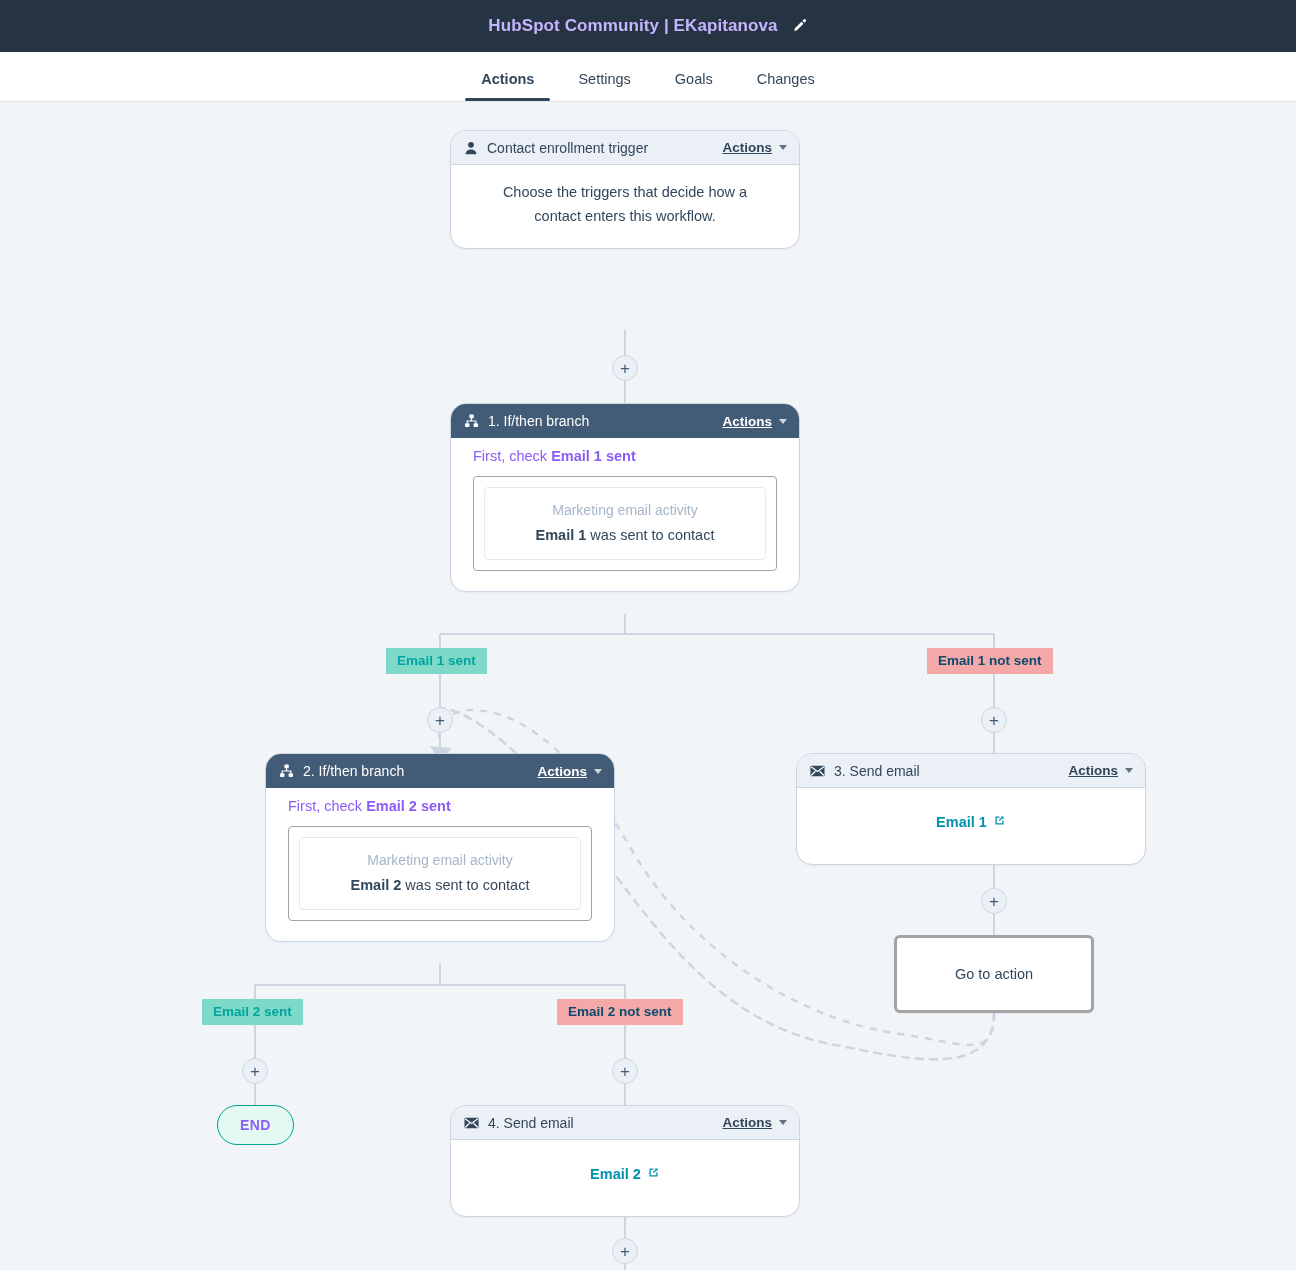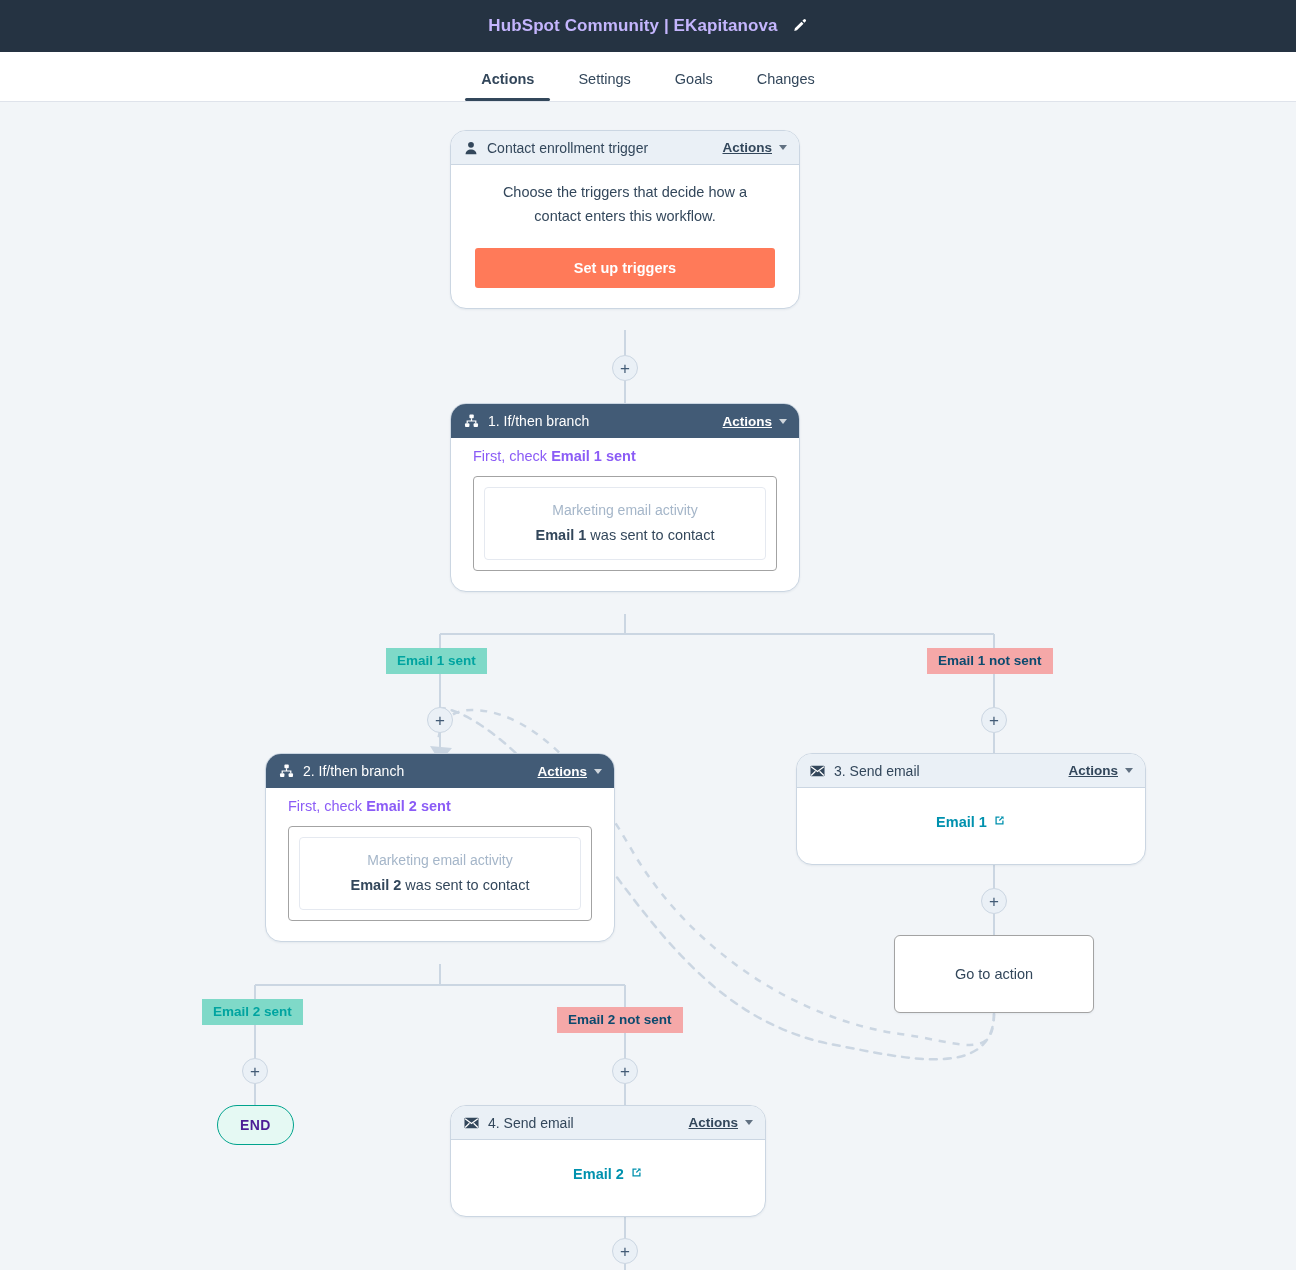--- a/index.html
+++ b/index.html
@@ -119,32 +119,32 @@
   
   .email-link {
     display: flex; align-items: center; justify-content: center;
     gap: 6px; font-size: 14.5px; font-weight: bold; color: #0091ae;
     cursor: pointer; padding: 16px 0 14px 0;
   }
 
   
   .goto-box {
     position: absolute;
-    background: #ffffff; border: 1px solid #a3a3a3; border-radius: 6px;
+    background: #ffffff; border: 3px solid #a3a3a3; border-radius: 6px;
     display: flex; align-items: center; justify-content: center;
     font-size: 14.5px; color: #33475b;
     box-shadow: 0 1px 2px rgba(65,86,115,.08);
   }
 
   
   .end-pill {
     position: absolute;
     background: #e5f9f3; border: 1.5px solid #00a38d; border-radius: 22px;
     display: flex; align-items: center; justify-content: center;
-    font-size: 14px; font-weight: bold; color: #4c1d95;
+    font-size: 14px; font-weight: bold; color: #8b5cf6;
     letter-spacing: .4px;
   }
 
   
   .badge {
     position: absolute; height: 26px; line-height: 26px;
     padding: 0 11px; font-size: 13.5px; font-weight: bold;
     white-space: nowrap;
   }
   .badge.green { background: #7fd9c8; color: #00a4a0; }
@@ -240,21 +240,20 @@
           <circle cx="8" cy="4.3" r="3.3" fill="#33475b"></circle>
           <path d="M1.8 15c0-3.4 2.8-5.4 6.2-5.4s6.2 2 6.2 5.4H1.8z" fill="#33475b"></path>
         </svg>
       </span>
       <span class="head-title">Contact enrollment trigger</span>
       <span class="actions-link"><span>Actions</span></span>
       <i class="caret"></i>
     </div>
     <div class="card-body">
       <div class="trigger-text">Choose the triggers that decide how a contact enters this workflow.</div>
-      <button class="btn-orange">Set up triggers</button>
     </div>
   </div>
 
   <div class="plus" style="left:612px; top:253px;">
     <span>+</span>
   </div>
 
   <div class="card" style="left:450px; top:301px; width:350px;">
     <div class="card-head dark">
       <span class="head-icon">
@@ -350,34 +349,34 @@
 
   <div class="plus" style="left:981px; top:786px;">
     <span>+</span>
   </div>
 
   <div class="goto-box" style="left:894px; top:833px; width:200px; height:78px;">
     <span>Go to action</span>
   </div>
 
   <div class="badge green" style="left:202px; top:897px;">Email 2 sent</div>
-  <div class="badge red" style="left:557px; top:897px;margin-top:8px;">Email 2 not sent</div>
+  <div class="badge red" style="left:557px; top:897px;">Email 2 not sent</div>
 
   <div class="plus" style="left:242px; top:956px;">
     <span>+</span>
   </div>
   <div class="plus" style="left:612px; top:956px;">
     <span>+</span>
   </div>
 
   <div class="end-pill" style="left:217px; top:1003px; width:77px; height:40px;">
     <span>END</span>
   </div>
 
-  <div class="card" style="left:450px; top:1003px; width:316px;">
+  <div class="card" style="left:450px; top:1003px; width:350px;">
     <div class="card-head light">
       <span class="head-icon">
         <svg width="15" height="12" viewBox="0 0 16 12">
           <rect x="0.5" y="0.5" width="15" height="11" rx="1" fill="#33475b"></rect>
           <path d="M1.2 1.4L8 6.4l6.8-5M1.2 10.8L5.8 6.3M14.8 10.8L10.2 6.3" stroke="#ffffff" stroke-width="1.3" fill="none"></path>
         </svg>
       </span>
       <span class="head-title">4. Send email</span>
       <span class="actions-link"><span>Actions</span></span>
       <i class="caret"></i>

